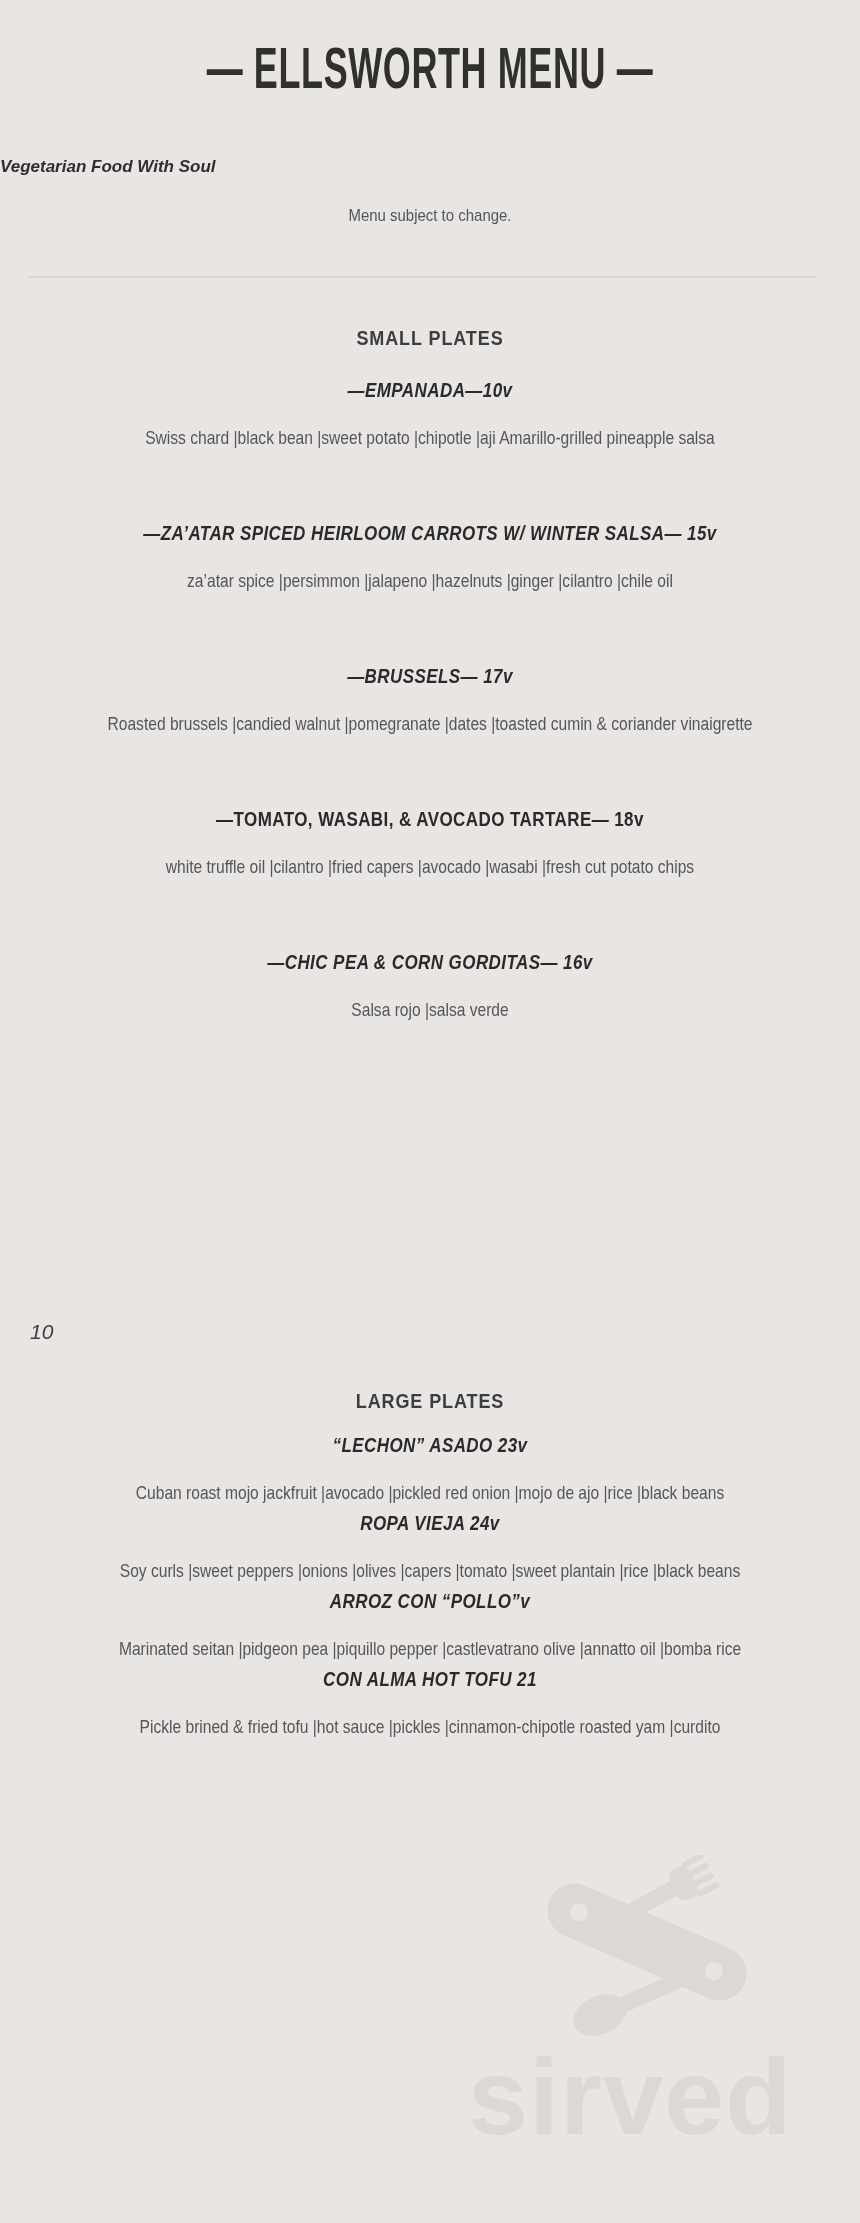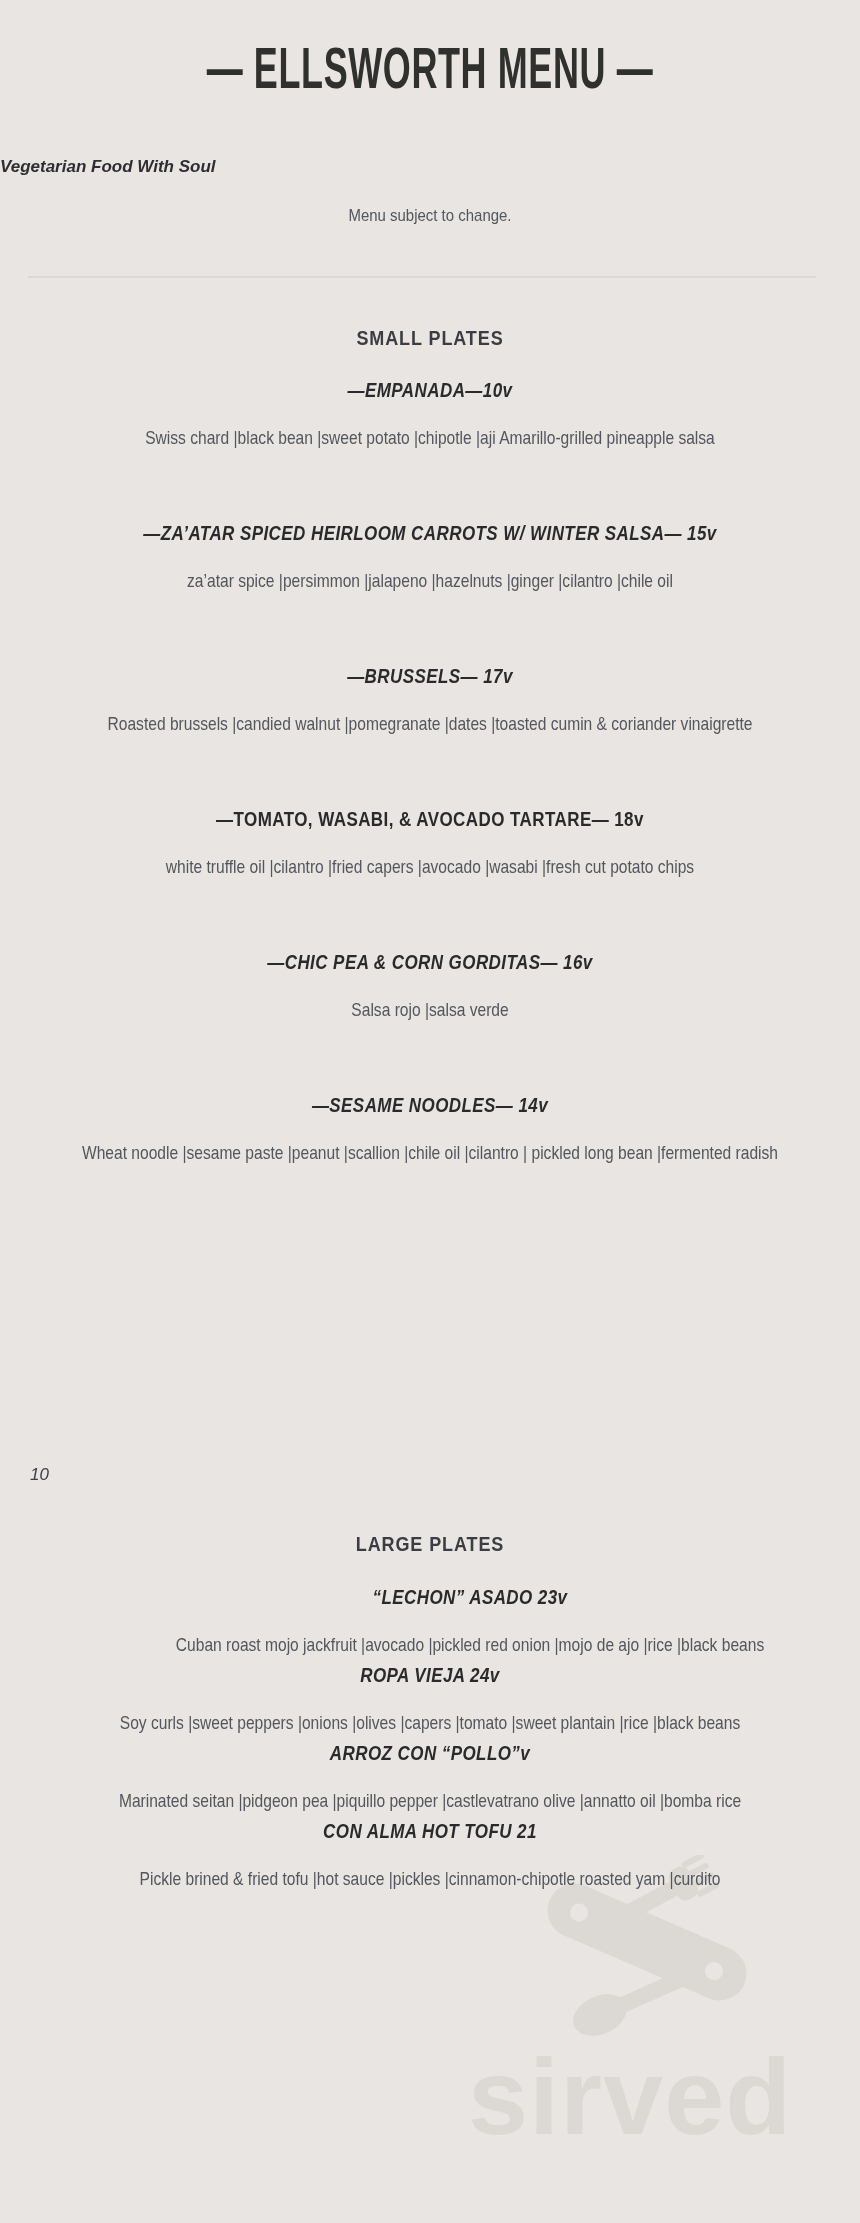--- a/index.html
+++ b/index.html
@@ -68,26 +68,26 @@
   .item-desc {
     text-align: center; font-size: 19px; line-height: 31px; margin: 0;
     color: #53565c; width: 1100px; margin-left: -120px;
     transform: scaleX(0.82); transform-origin: center;
     white-space: pre-line;
   }
 
   .sp-items .item:first-child { margin-top: 25px; }
   .sp-items .item + .item { margin-top: 65px; }
 
-  .lp-items .item:first-child { margin-top: 26px; padding-left: 40px; }
+  .lp-items .item:first-child { margin-top: 17px; }
   .lp-items .item + .item { }
 
   .page-number {
     margin: 296px 0 0 30px;
-    font-size: 17px; font-style: italic; line-height: 22px; color: #3e3e46;
+    font-size: 21px; font-style: italic; line-height: 22px; color: #3e3e46;
   }
 </style>
 </head>
 <body>
 
 <div class="watermark">
   <div class="icon">
     <svg width="230" height="190" viewBox="0 0 230 190" xmlns="http://www.w3.org/2000/svg">
       <g fill="#dcd8d4">
 
@@ -139,24 +139,20 @@
       <div class="item-desc">Roasted brussels |candied walnut |pomegranate |dates |toasted cumin &amp; coriander vinaigrette</div>
     </div>
     <div class="item">
       <div class="item-name upright">—TOMATO, WASABI, &amp; AVOCADO TARTARE— 18v</div>
       <div class="item-desc">white truffle oil |cilantro |fried capers |avocado |wasabi |fresh cut potato chips</div>
     </div>
     <div class="item">
       <div class="item-name">—CHIC PEA &amp; CORN GORDITAS— 16v</div>
       <div class="item-desc">Salsa rojo |salsa verde</div>
     </div>
-    <div class="item">
-      <div class="item-name">—SESAME NOODLES— 14v</div>
-      <div class="item-desc">Wheat noodle |sesame paste |peanut |scallion |chile oil |cilantro | pickled long bean |fermented radish</div>
-    </div>
   </div>
 
   <div class="page-number">10</div>
 
   <h2 class="section-heading large">LARGE PLATES</h2>
   <div class="lp-items">
     <div class="item">
       <div class="item-name">“LECHON” ASADO 23v</div>
       <div class="item-desc">Cuban roast mojo jackfruit |avocado |pickled red onion |mojo de ajo |rice |black beans</div>
     </div>

